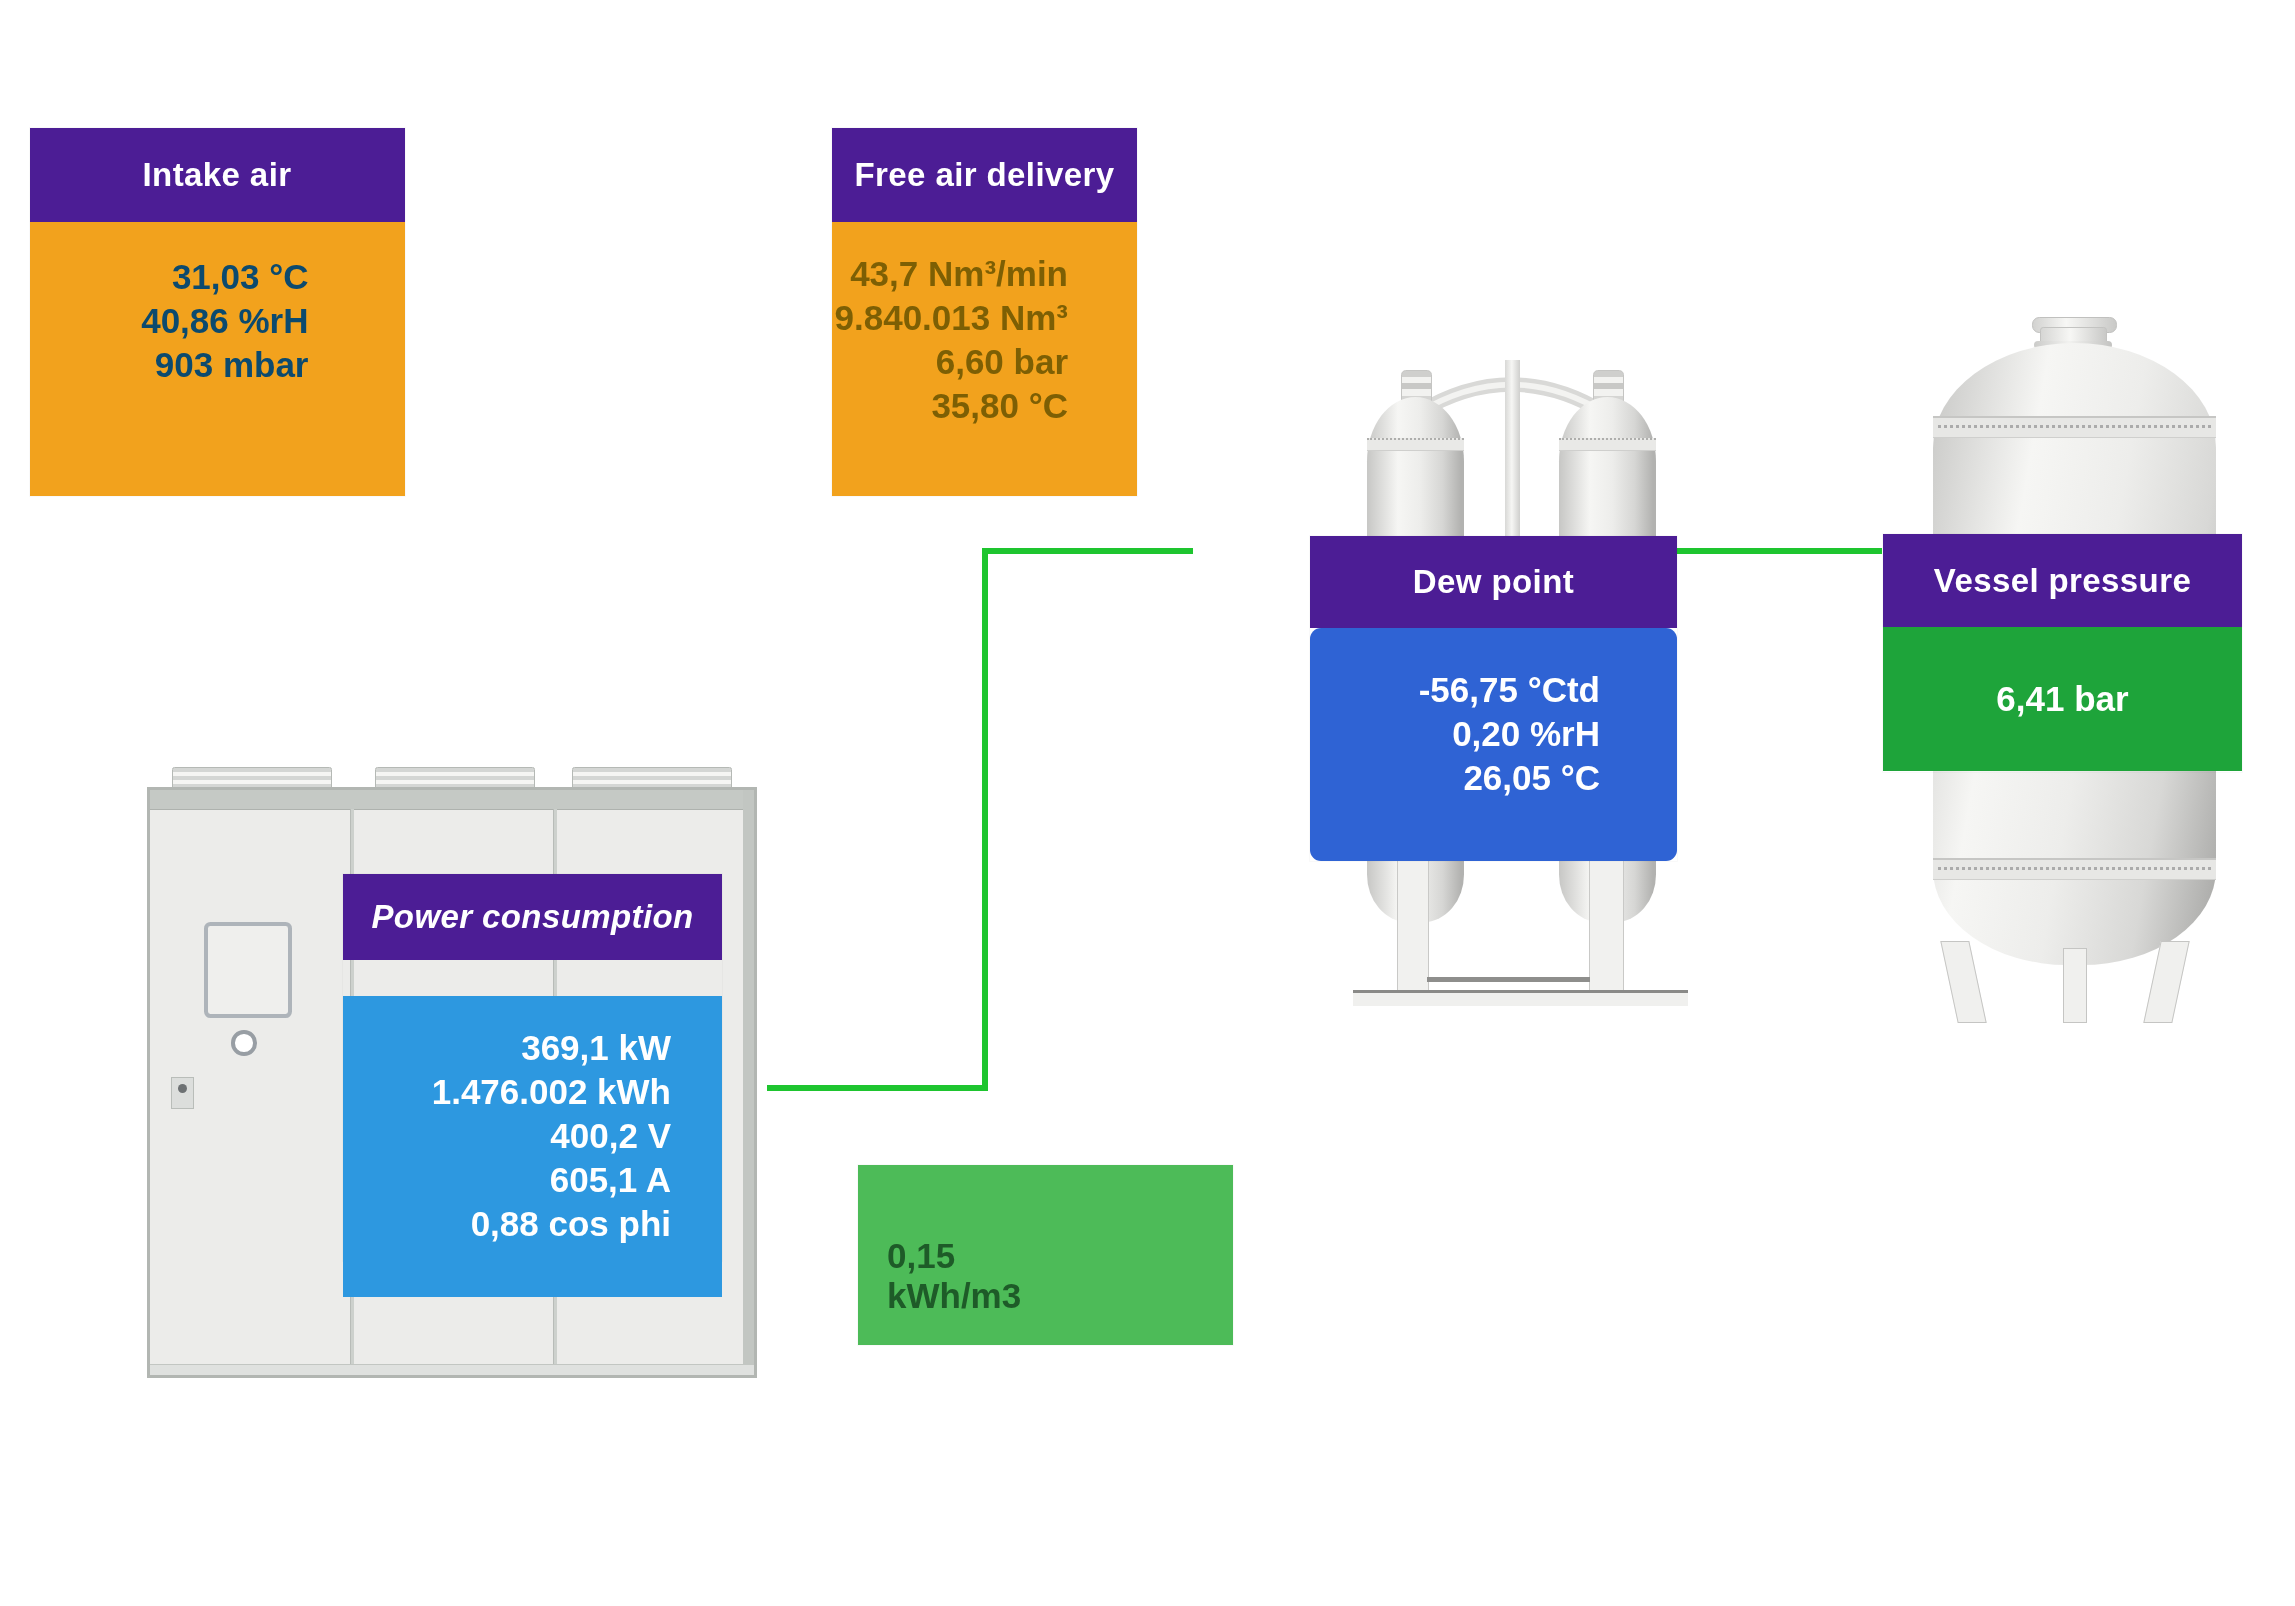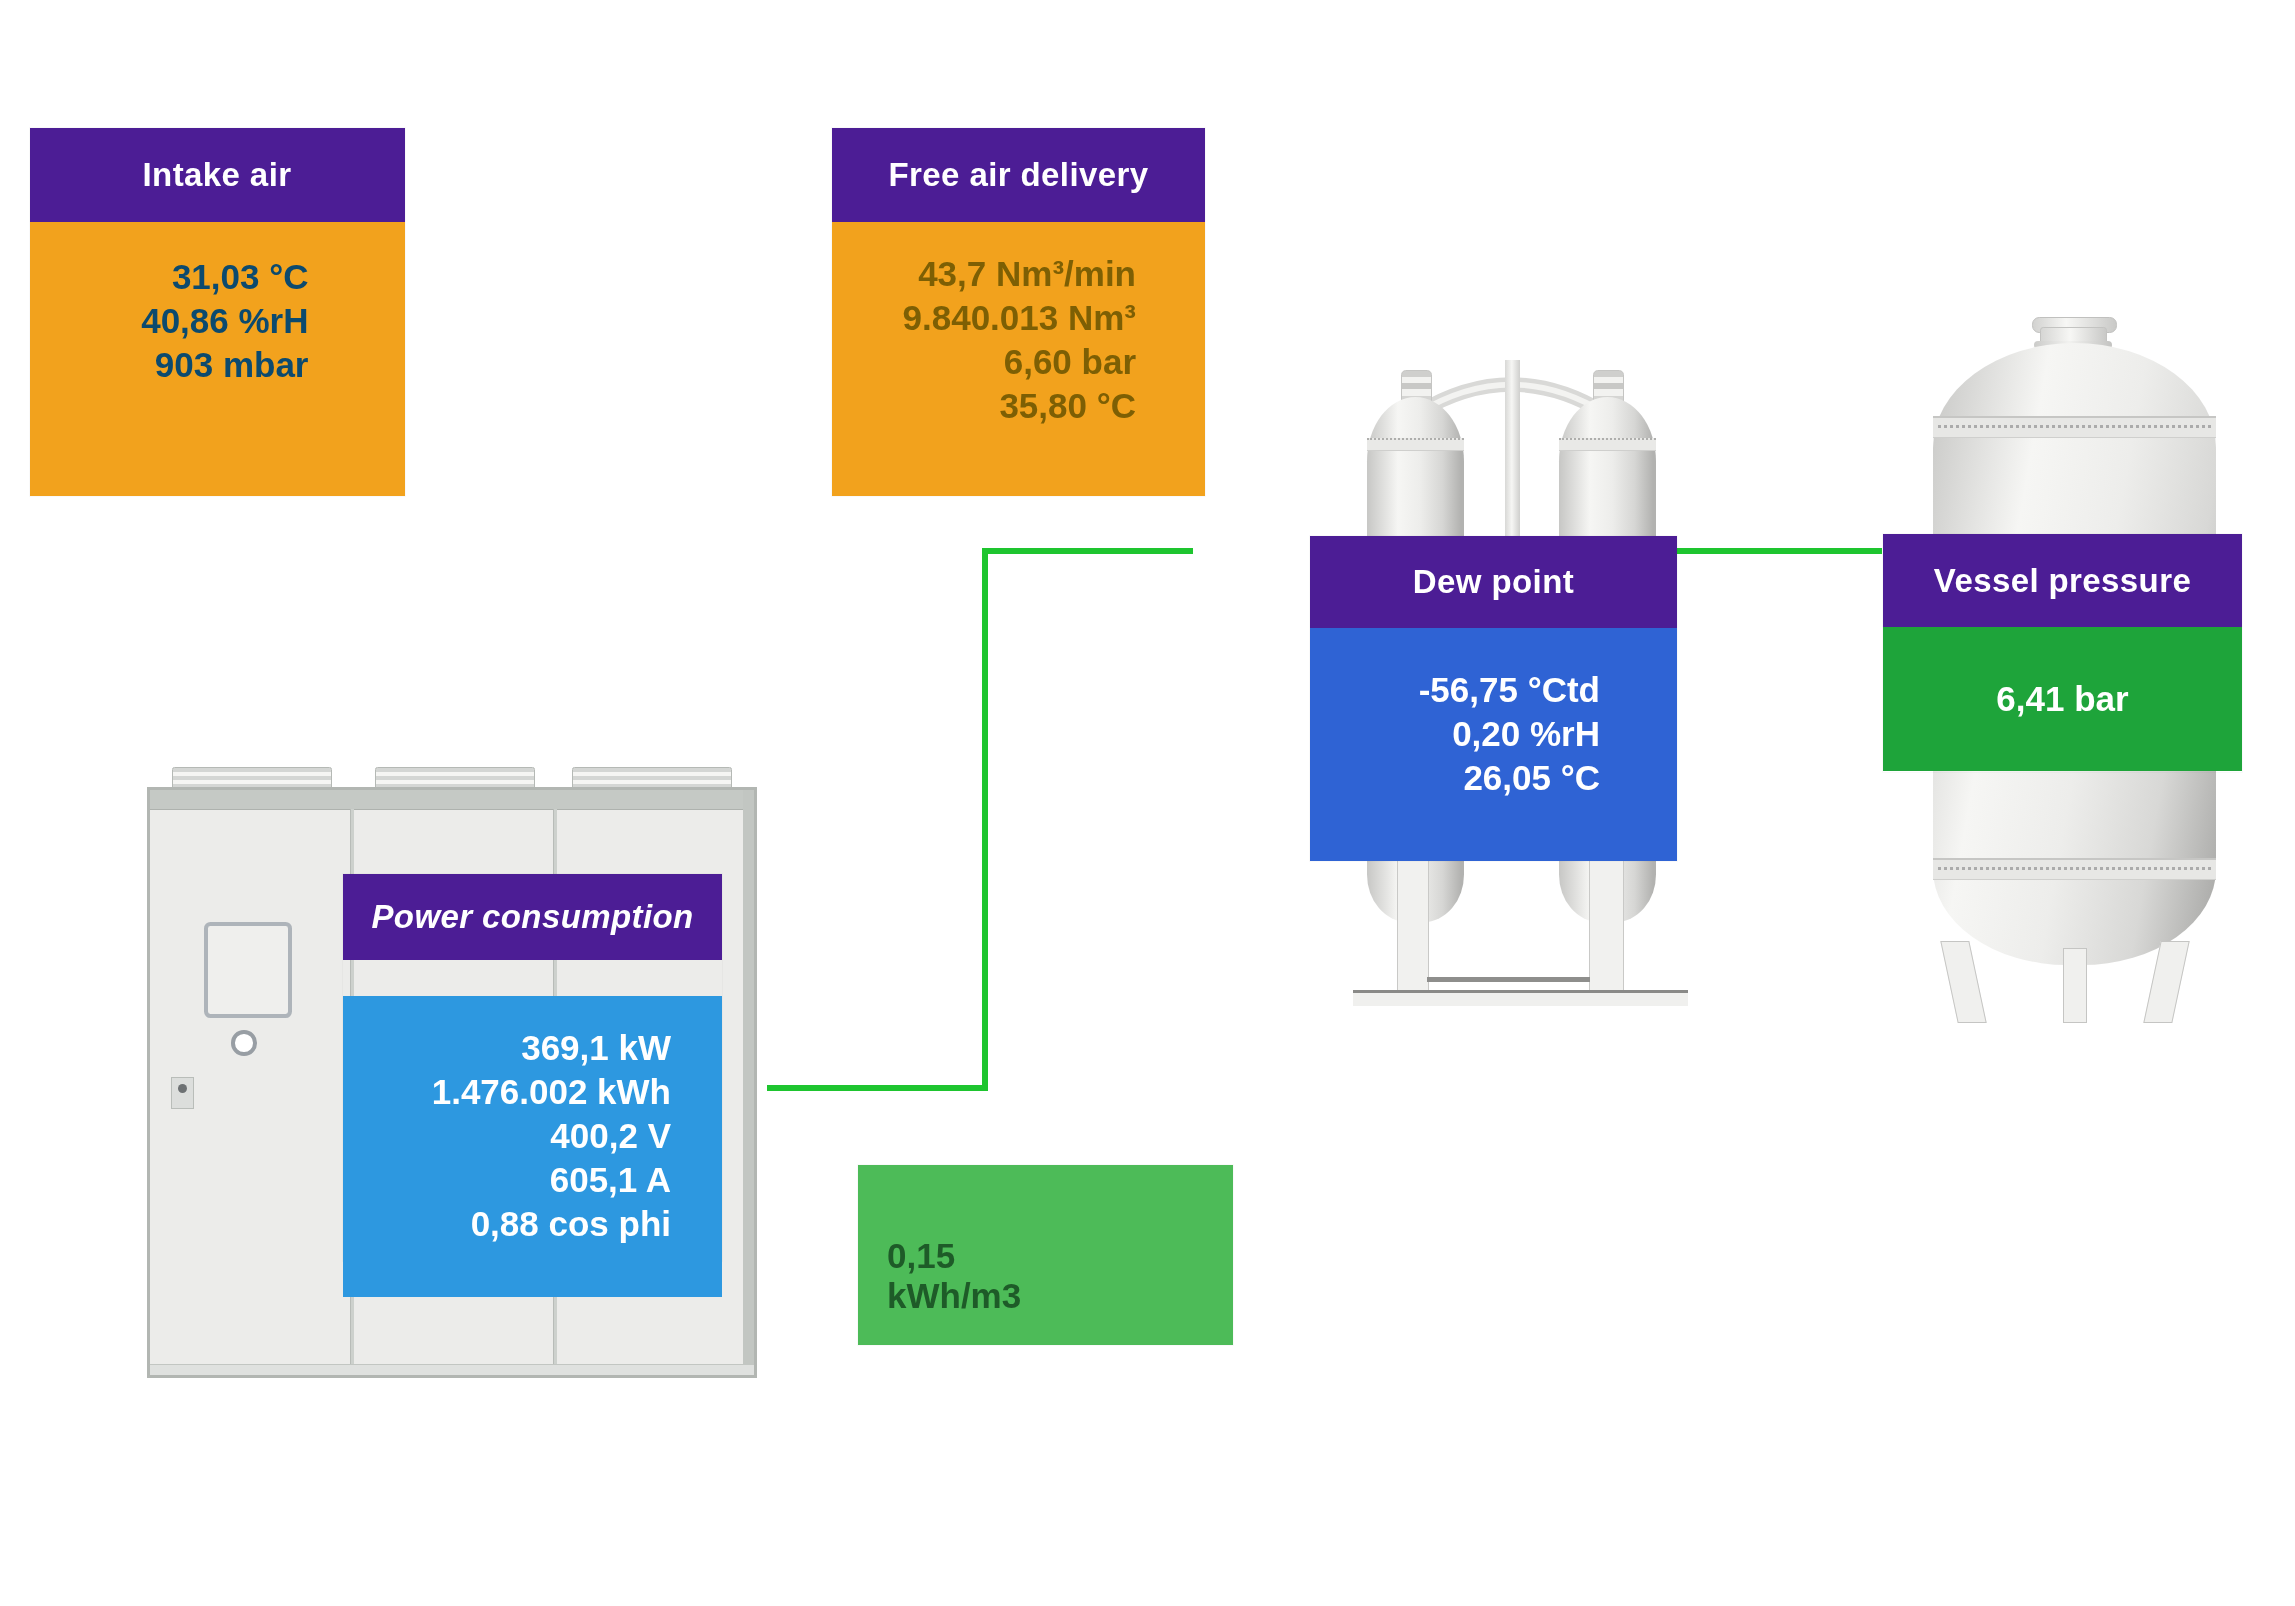--- a/index.html
+++ b/index.html
@@ -14,27 +14,27 @@
     font-weight:bold;font-size:33px;letter-spacing:0.4px;
   }
   .panel-body{box-sizing:border-box;}
   .values-right{display:flex;flex-direction:column;align-items:flex-end;}
   .val-line{font-weight:bold;font-size:35px;line-height:44px;white-space:pre;}
 
   .panel-intake{left:29.5px;top:128px;width:375px;height:368px;}
   .panel-intake .panel-header{height:94px;}
   .panel-intake .panel-body{background:#f2a21d;height:274px;color:#0c4a6e;padding:33px 96px 0 0;}
 
-  .panel-fad{left:832px;top:128px;width:373px;height:368px;}
+  .panel-fad{left:832px;top:128px;width:305px;height:368px;}
   .panel-fad .panel-header{height:94px;}
   .panel-fad .panel-body{background:#f2a21d;height:274px;color:#7d5f04;padding:30px 69px 0 0;}
 
   .panel-dew{left:1310px;top:536px;width:367px;height:325px;}
   .panel-dew .panel-header{height:92px;}
-  .panel-dew .panel-body{background:#2f63d4;height:233px;color:#ffffff;padding:40px 77px 0 0;}
+  .panel-dew .panel-body{background:#2f63d4;height:233px;color:#ffffff;padding:40px 77px 0 0;border-radius:11px;}
 
   .panel-vessel{left:1883px;top:534px;width:359px;height:238px;}
   .panel-vessel .panel-header{height:93px;}
   .panel-vessel .panel-body{background:#1ea43a;height:144px;color:#ffffff;
     display:flex;align-items:center;justify-content:center;}
 
   .panel-power{left:343px;top:874px;width:379px;height:387px;}
   .panel-power .panel-header{height:86px;font-style:italic;}
   .panel-power .panel-body{background:#2d98e0;height:301px;color:#ffffff;padding:30px 51px 0 0;margin-top:36px;}
 

